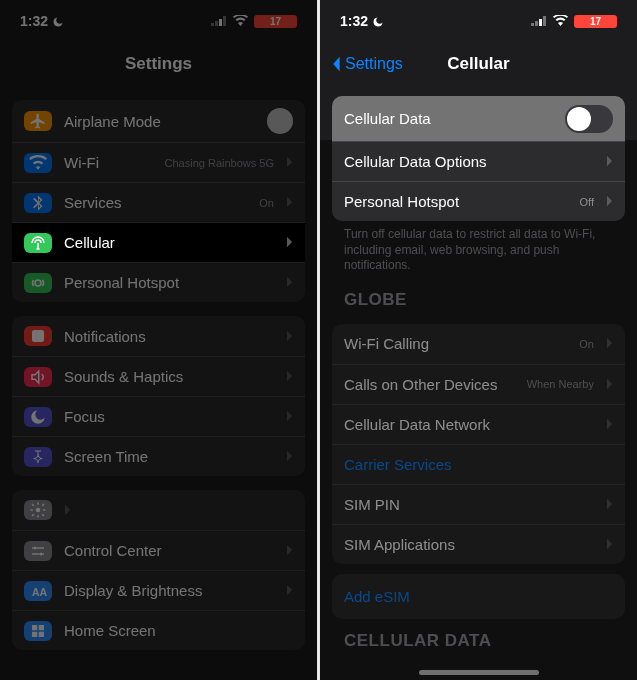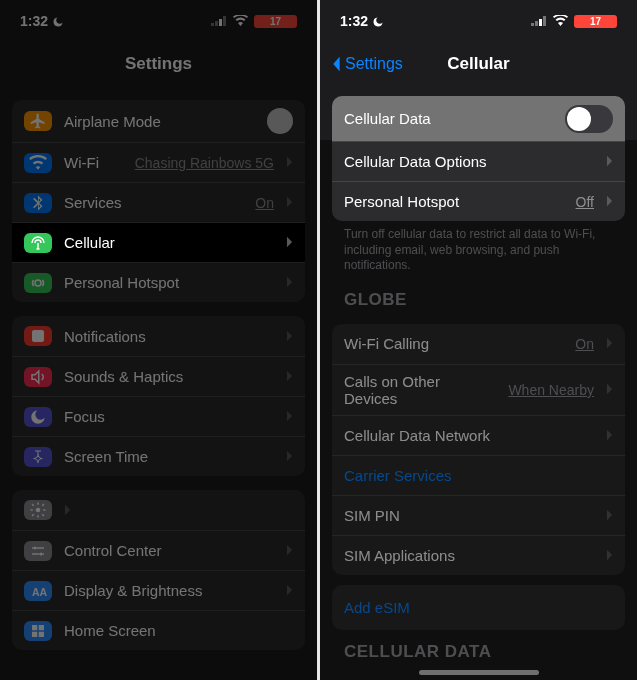--- a/index.html
+++ b/index.html
@@ -100,21 +100,21 @@
   }
   .row + .row {
     border-top: 0.5px solid rgba(255,255,255,0.12);
   }
   .row.highlight {
     background: #000;
     position: relative;
     z-index: 10;
   }
   .row .label { flex: 1; color: #fff; }
-  .row .value { color: #8e8e93; font-size: 14px; text-decoration: underline; }
+  .row .value { color: #8e8e93; font-size: 11px; }
   .row .chev { color: #5a5a5e; }
   .row .chev svg { width: 7px; height: 12px; fill: #5a5a5e; }
   .app-icon {
     width: 28px; height: 20px;
     border-radius: 6px;
     display: flex;
     align-items: center; justify-content: center;
     flex-shrink: 0;
   }
   .app-icon svg { width: 18px; height: 18px; fill: #fff; }

